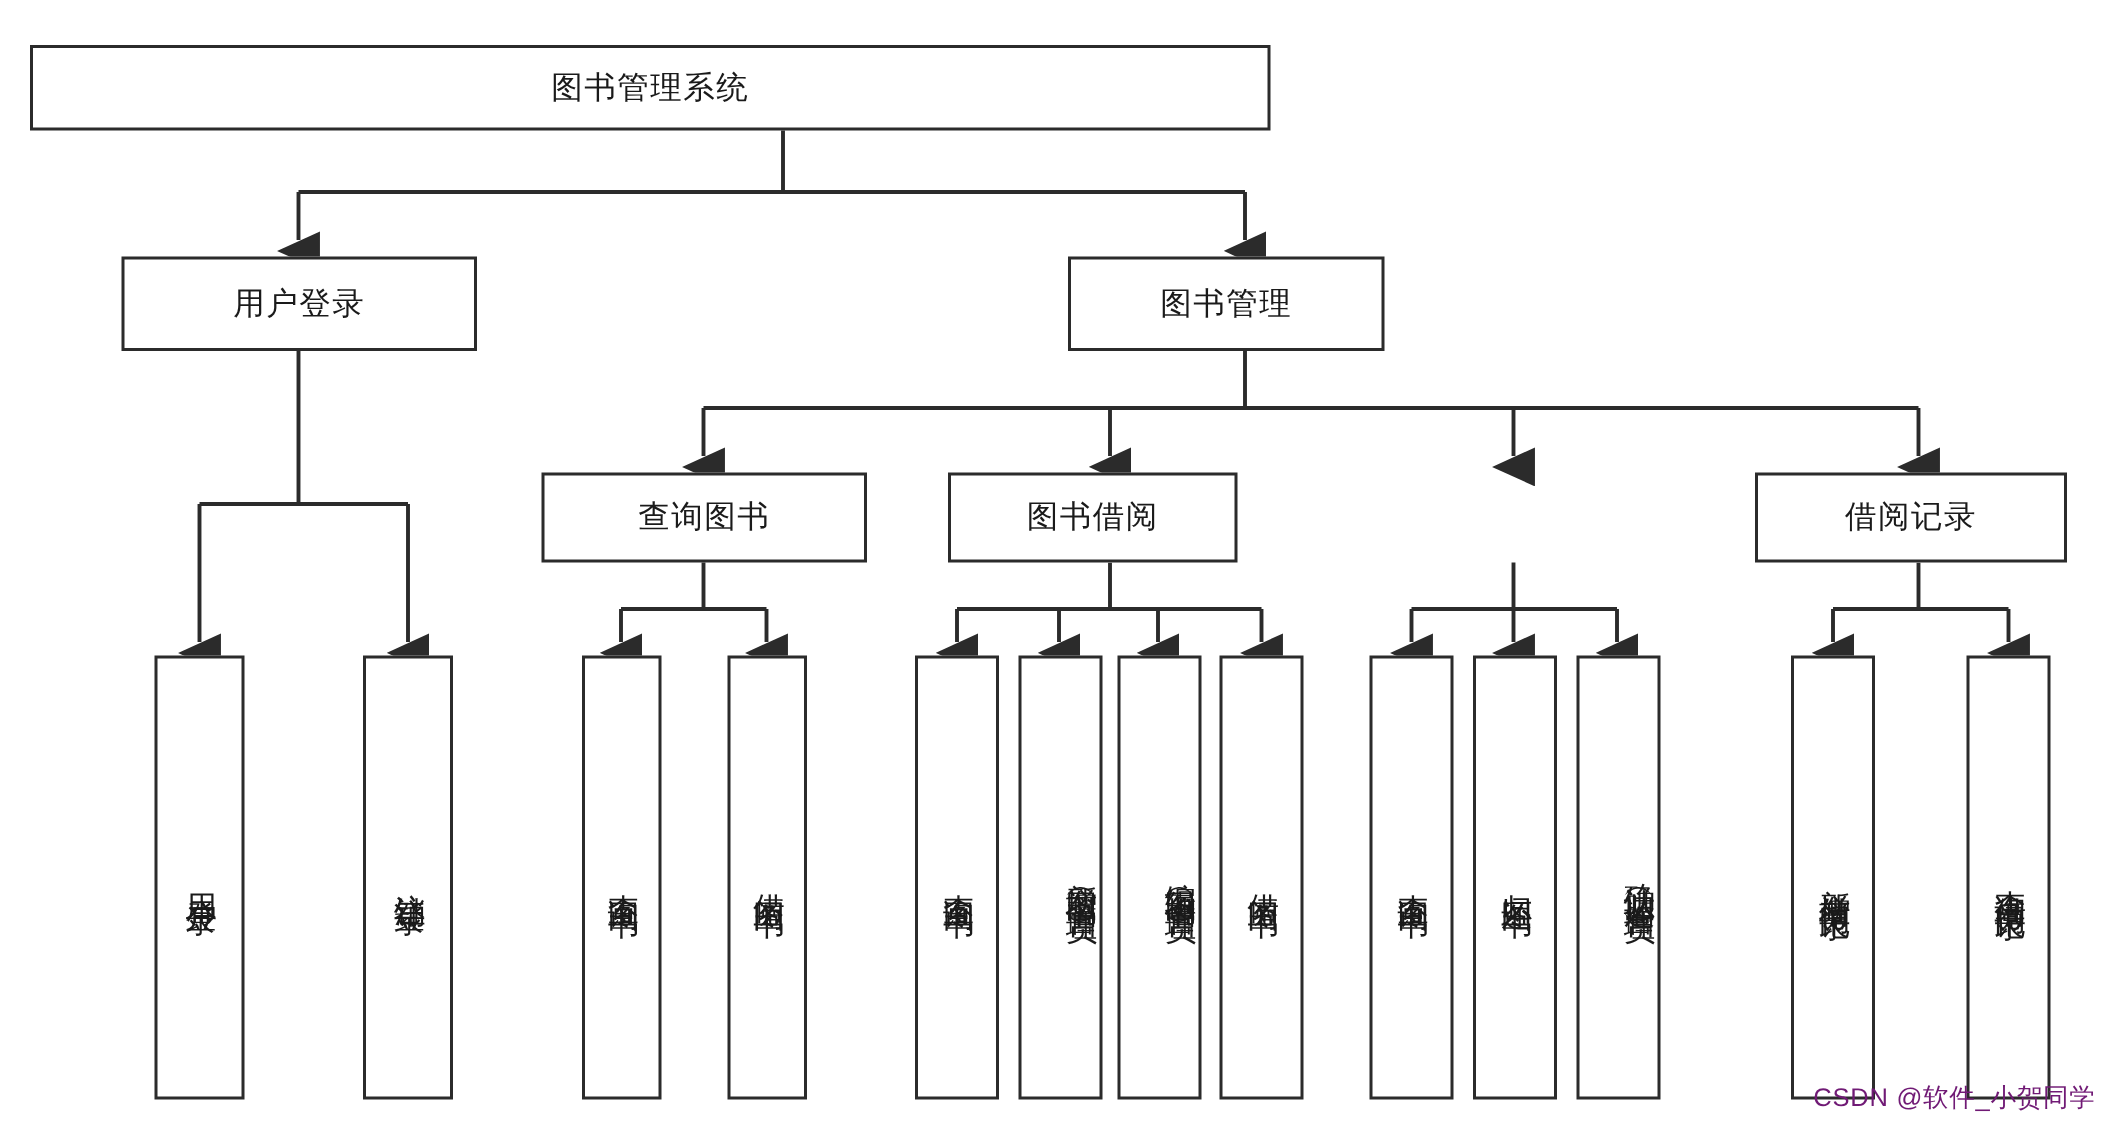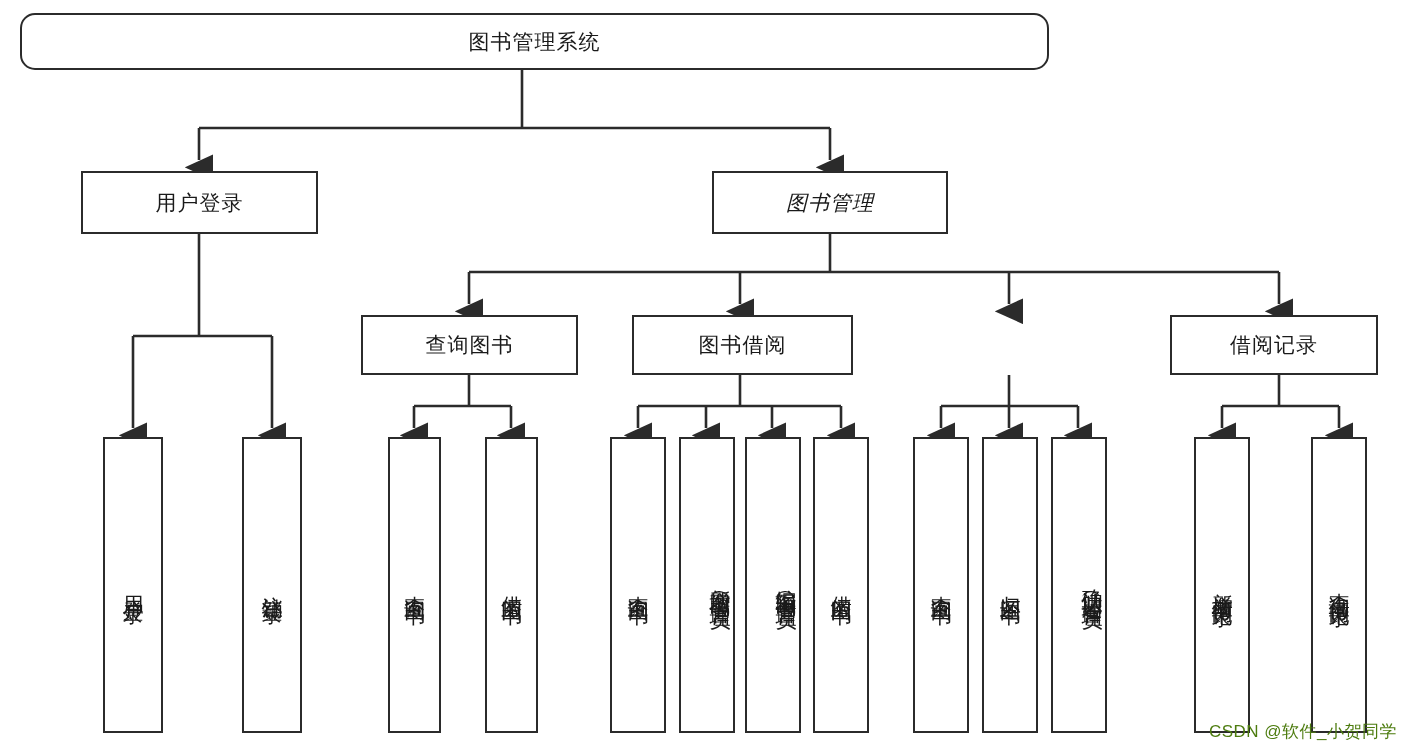--- a/index.html
+++ b/index.html
@@ -54,21 +54,21 @@
     align-items: flex-start;
   }
   .node.vert span {
     display: block;
   }
   .watermark {
     position: absolute;
     right: 8px;
     bottom: 4px;
     font-size: 17px;
-    color: #4d7c0f;
+    color: #701a75;
     white-space: nowrap;
     letter-spacing: 0.5px;
   }
 </style>
 </head>
 <body>
 
 <div id="stage">
 
   <svg id="wires" viewBox="0 0 1405 747" xmlns="http://www.w3.org/2000/svg">
@@ -114,35 +114,35 @@
       <path d="M1009,406 L1009,428" marker-end="url(#arrow)"></path>
       <path d="M1078,406 L1078,428" marker-end="url(#arrow)"></path>
 
       <path d="M1279,375 L1279,406"></path>
       <path d="M1222,406 L1339,406"></path>
       <path d="M1222,406 L1222,428" marker-end="url(#arrow)"></path>
       <path d="M1339,406 L1339,428" marker-end="url(#arrow)"></path>
     </g>
   </svg>
 
-  <div class="node horiz" style="left:20px; top:13px; width:1029px; height:57px;border-radius:15px;">
+  <div class="node horiz" style="left:20px; top:30px; width:827px; height:57px;">
     <span>图书管理系统</span>
   </div>
 
   <div class="node horiz" style="left:81px; top:171px; width:237px; height:63px;">
     <span>用户登录</span>
   </div>
-  <div class="node horiz" style="left:712px; top:171px; width:236px; height:63px;font-style:italic;">
+  <div class="node horiz" style="left:712px; top:171px; width:211px; height:63px;">
     <span>图书管理</span>
   </div>
 
   <div class="node horiz" style="left:361px; top:315px; width:217px; height:60px;">
     <span>查询图书</span>
   </div>
-  <div class="node horiz" style="left:632px; top:315px; width:221px; height:60px;justify-content:center;">
+  <div class="node horiz" style="left:632px; top:315px; width:193px; height:60px;justify-content:center;">
     <span>图书借阅</span>
   </div>
   <div class="node horiz" style="left:1170px; top:315px; width:208px; height:60px;">
     <span>借阅记录</span>
   </div>
 
   <div class="node vert" style="left:103px; top:437px; width:60px; height:296px; align-items:center;">
     <span>用户登录</span>
   </div>
   <div class="node vert" style="left:242px; top:437px; width:60px; height:296px; align-items:center;">

